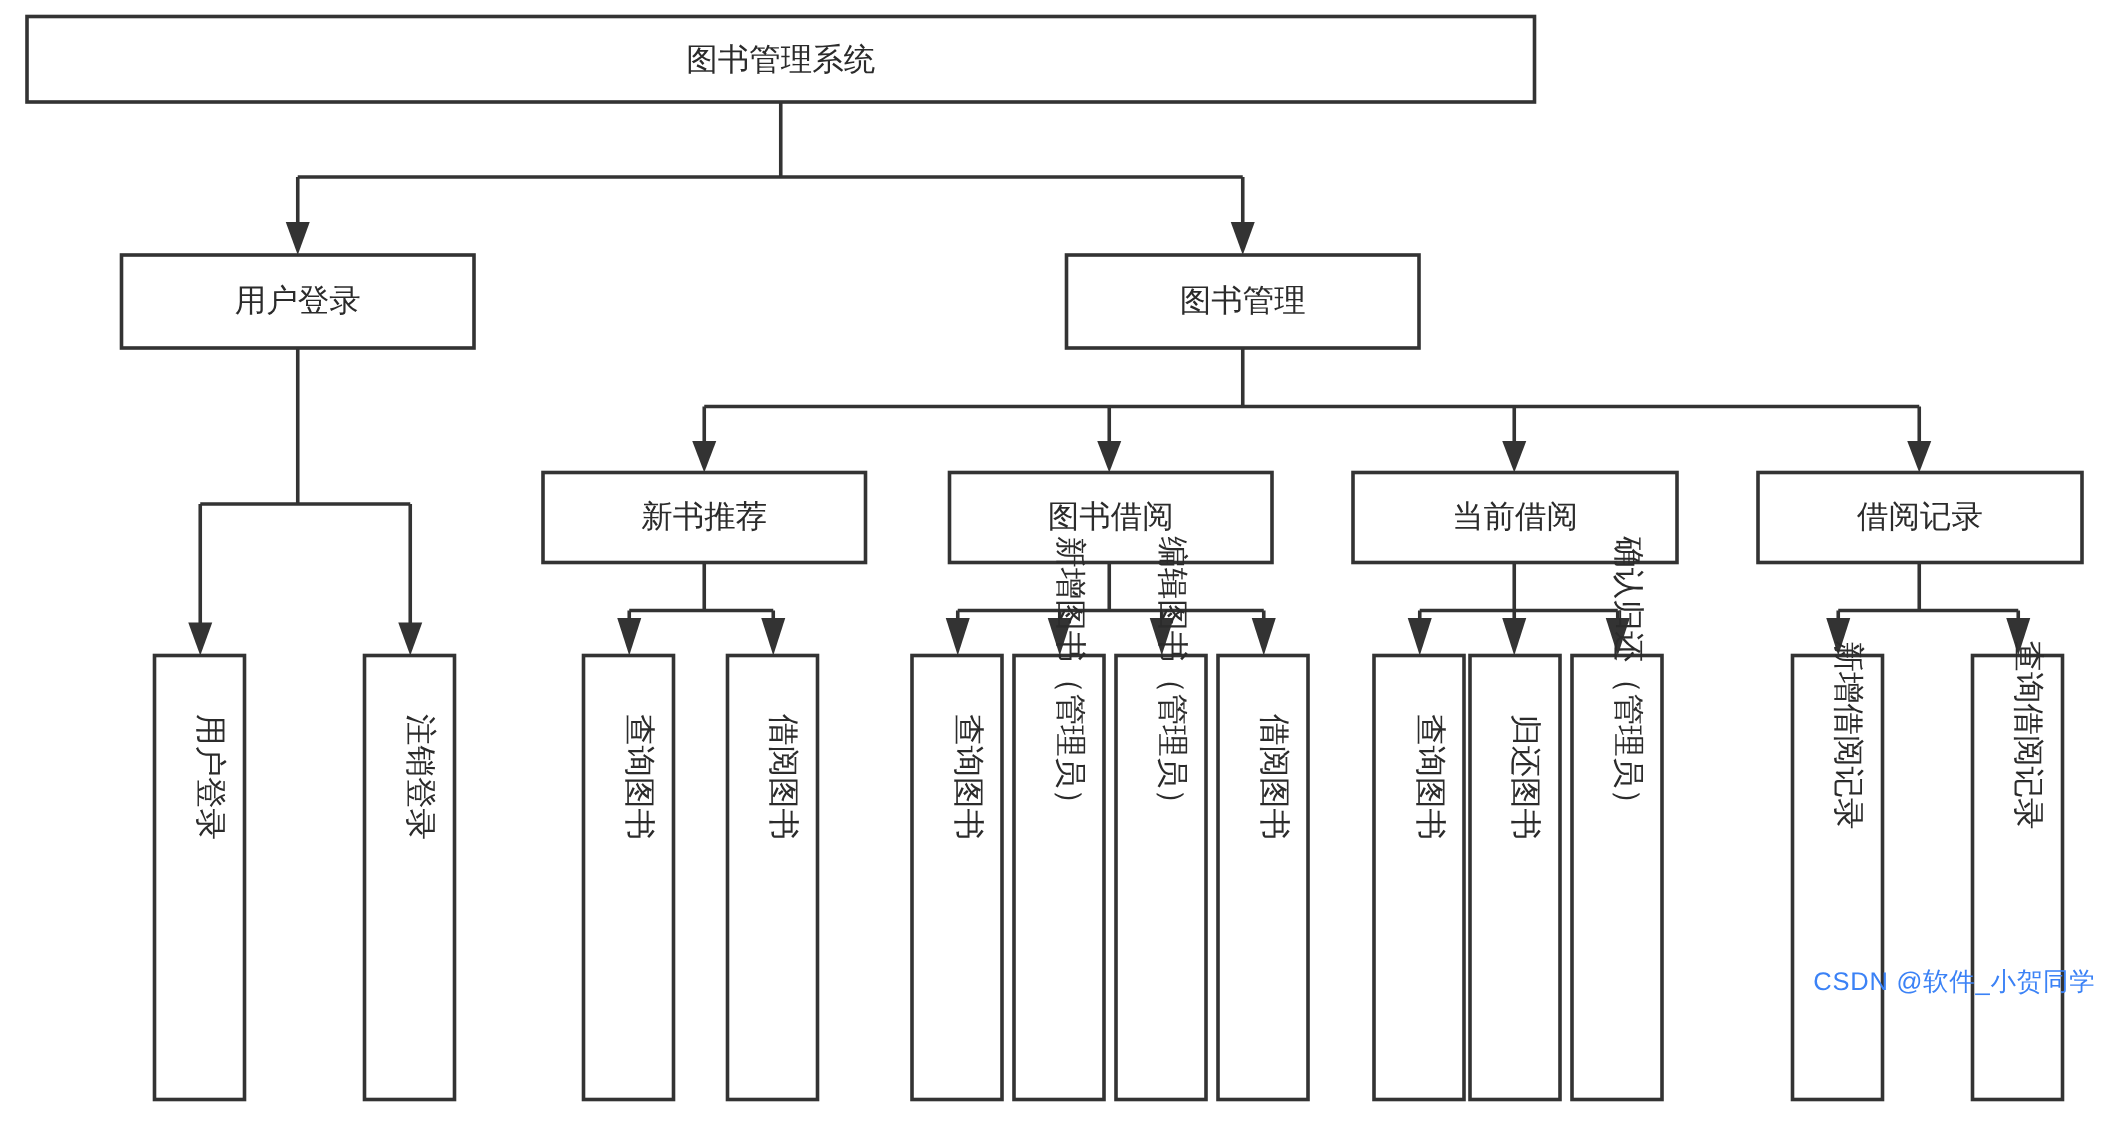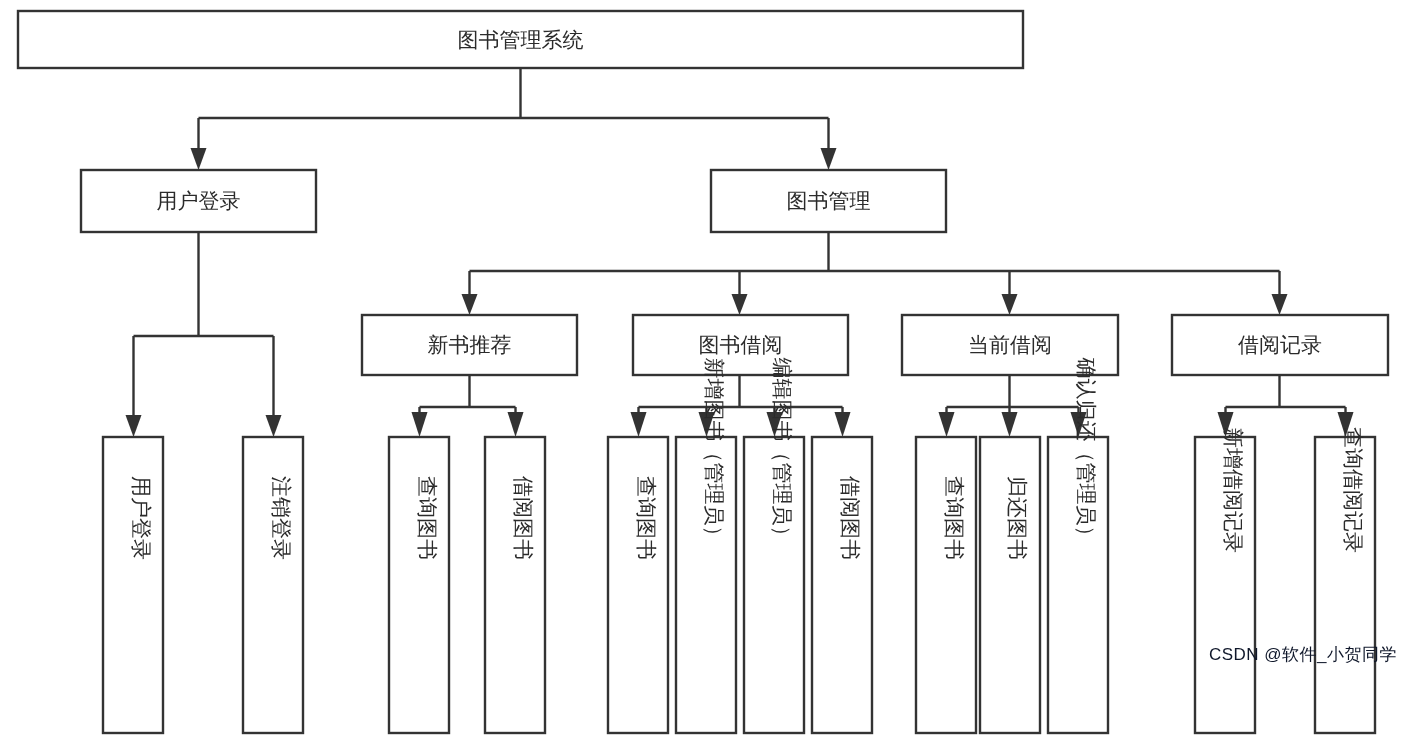--- a/index.html
+++ b/index.html
@@ -53,21 +53,21 @@
     font-size: 21px;
     fill: #2b2b2b;
     text-anchor: middle;
   }
   .watermark {
     position: absolute;
     right: 8px;
     bottom: 6px;
     font-family: "Liberation Sans", "DejaVu Sans", sans-serif;
     font-size: 17px;
-    color: #0f172a;
+    color: #3b82f6;
     letter-spacing: 0.5px;
     white-space: nowrap;
     user-select: none;
   }
 </style>
 </head>
 <body>
 
 <div id="diagram-root">
 

